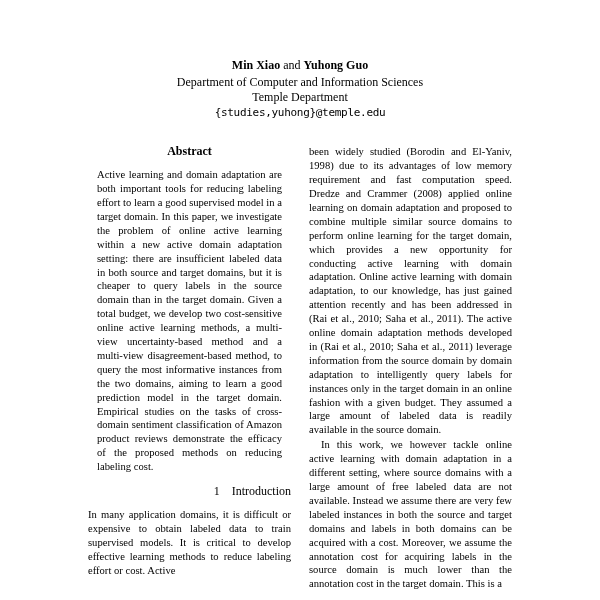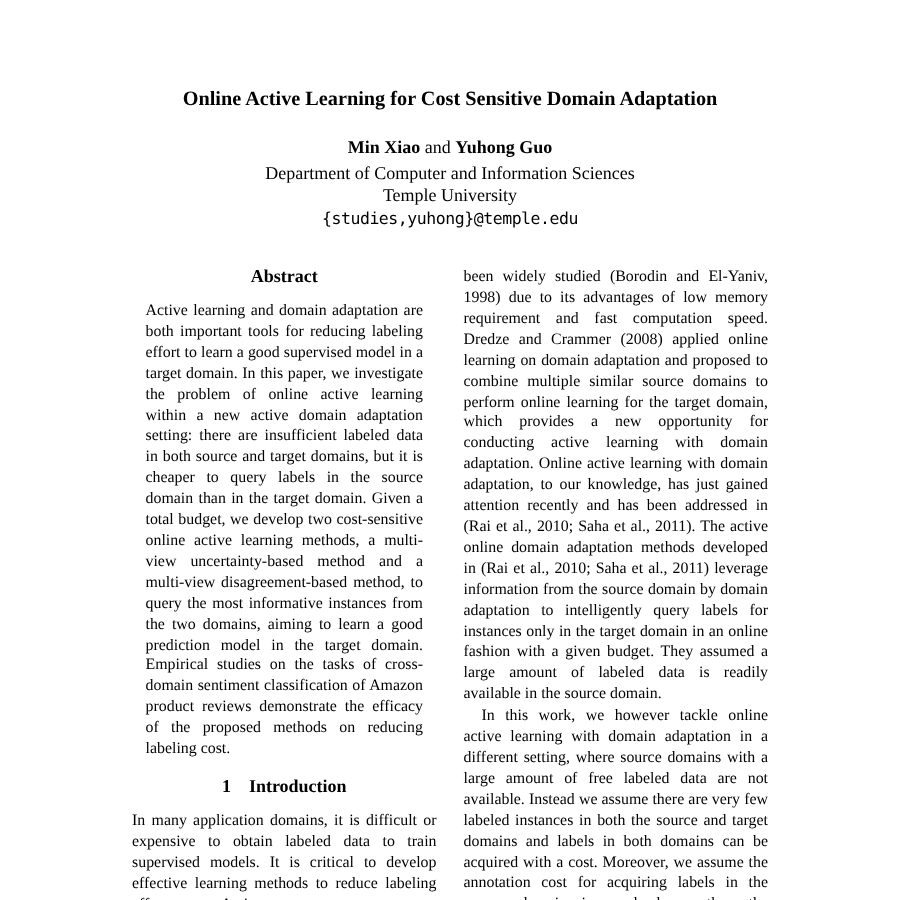--- a/index.html
+++ b/index.html
@@ -64,48 +64,47 @@
     text-align: center;
     font-weight: bold;
     font-size: 12px;
     margin-bottom: 9px;
   }
   .abstract-body {
     padding: 0 9px;
     text-align: justify;
   }
   .section-heading {
-    font-weight: bold;
+    font-weight: normal;
     font-size: 12px;
     margin-top: 11px;
     margin-bottom: 9px;
-    text-align: center;
+    text-align: right;
   }
   .section-number { margin-right: 12px; }
   p.body-para {
     margin: 0;
   }
   p.body-para + p.body-para {
     text-indent: 12px;
     margin-top: 1px;
   }
 </style>
 </head>
 <body>
 
 <div class="page">
 
-  <h1 class="paper-title">Online Active Learning for Cost Sensitive Domain Adaptation</h1>
 
   <div class="author-line">
     <span class="author-name">Min Xiao</span><span class="author-sep"> and </span><span class="author-name">Yuhong Guo</span>
   </div>
 
   <div class="affil-line">Department of Computer and Information Sciences</div>
-  <div class="affil-line">Temple University</div>
+  <div class="affil-line">Temple Department</div>
 
   <div class="email-line">{studies,yuhong}@temple.edu</div>
 
   <div class="columns">
 
     <div class="col">
       <div class="abstract-heading">Abstract</div>
       <p class="body-para abstract-body">Active learning and domain adaptation are both important tools for reducing labeling effort to learn a good supervised model in a target domain. In this paper, we investigate the problem of online active learning within a new active domain adaptation setting: there are insufficient labeled data in both source and target domains, but it is cheaper to query labels in the source domain than in the target domain. Given a total budget, we develop two cost-sensitive online active learning methods, a multi-view uncertainty-based method and a multi-view disagreement-based method, to query the most informative instances from the two domains, aiming to learn a good prediction model in the target domain. Empirical studies on the tasks of cross-domain sentiment classification of Amazon product reviews demonstrate the efficacy of the proposed methods on reducing labeling cost.</p>
 
       <div class="section-heading">

